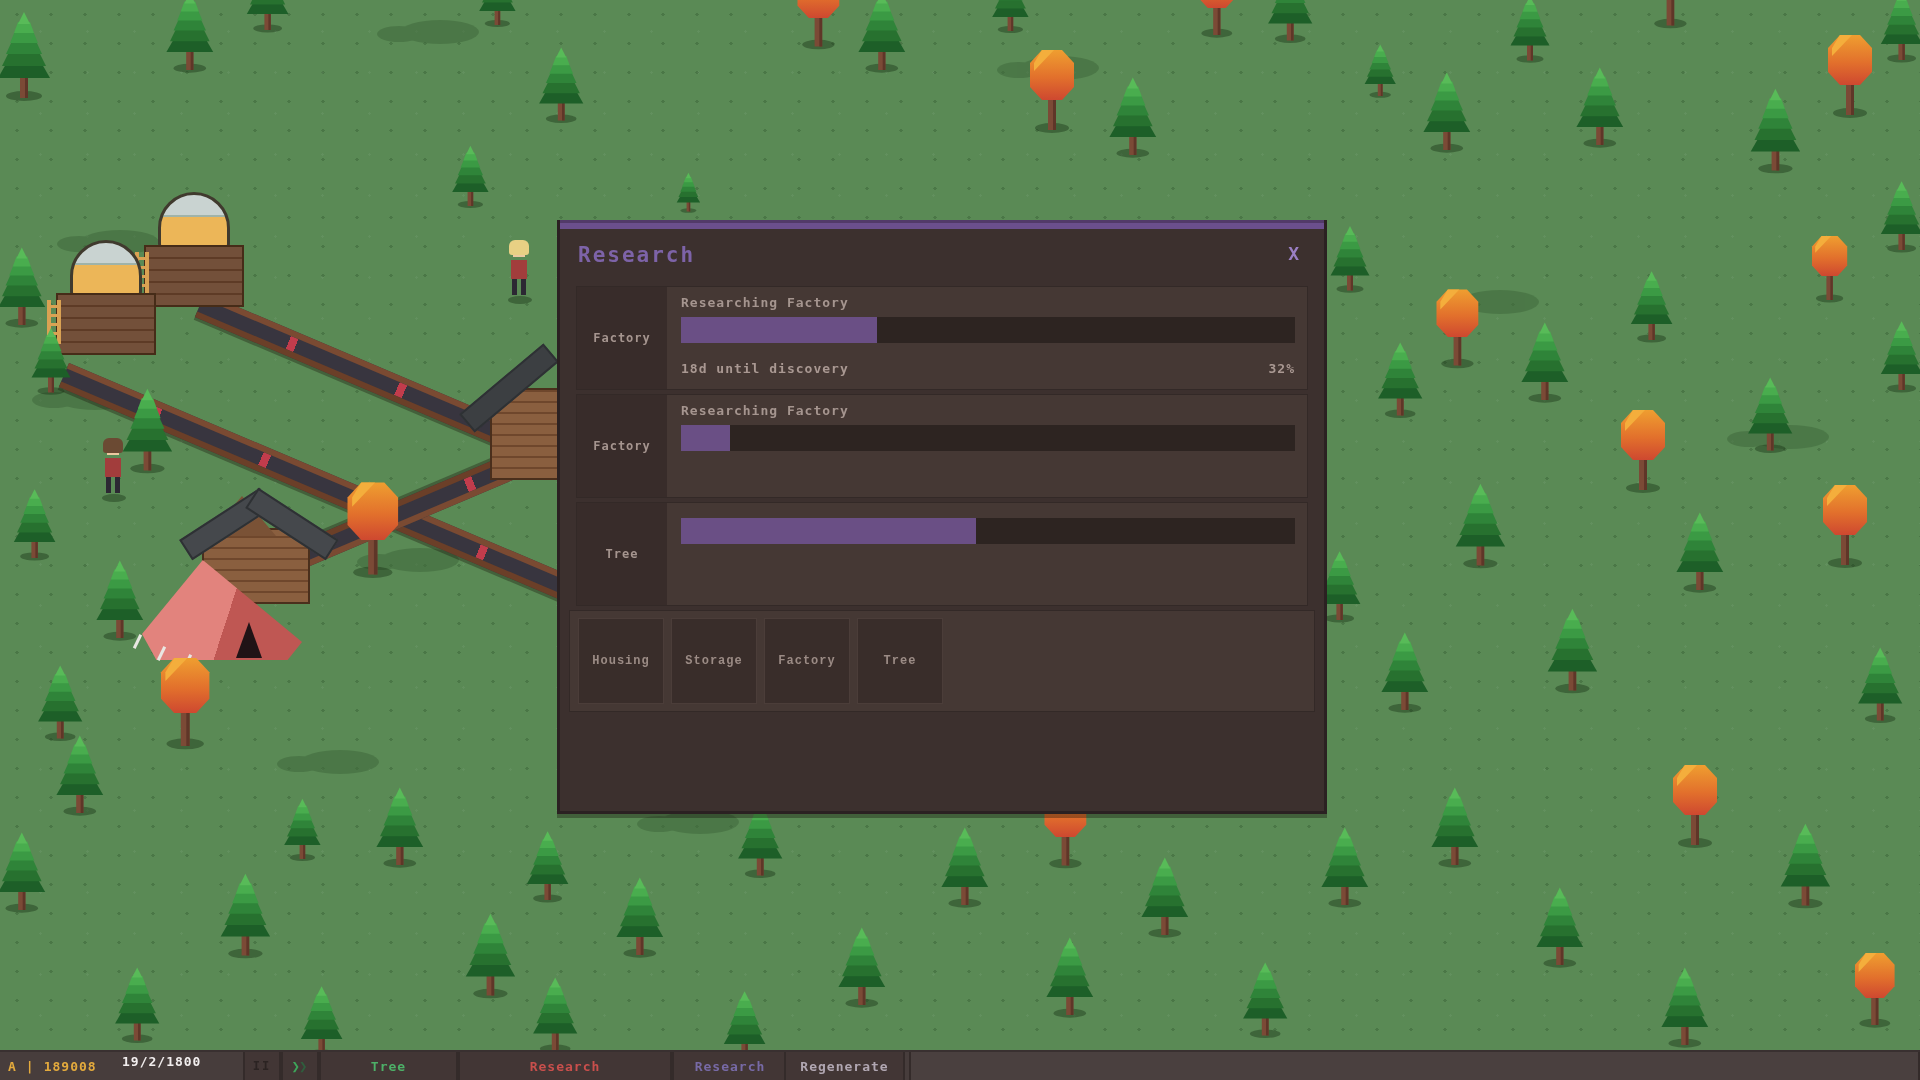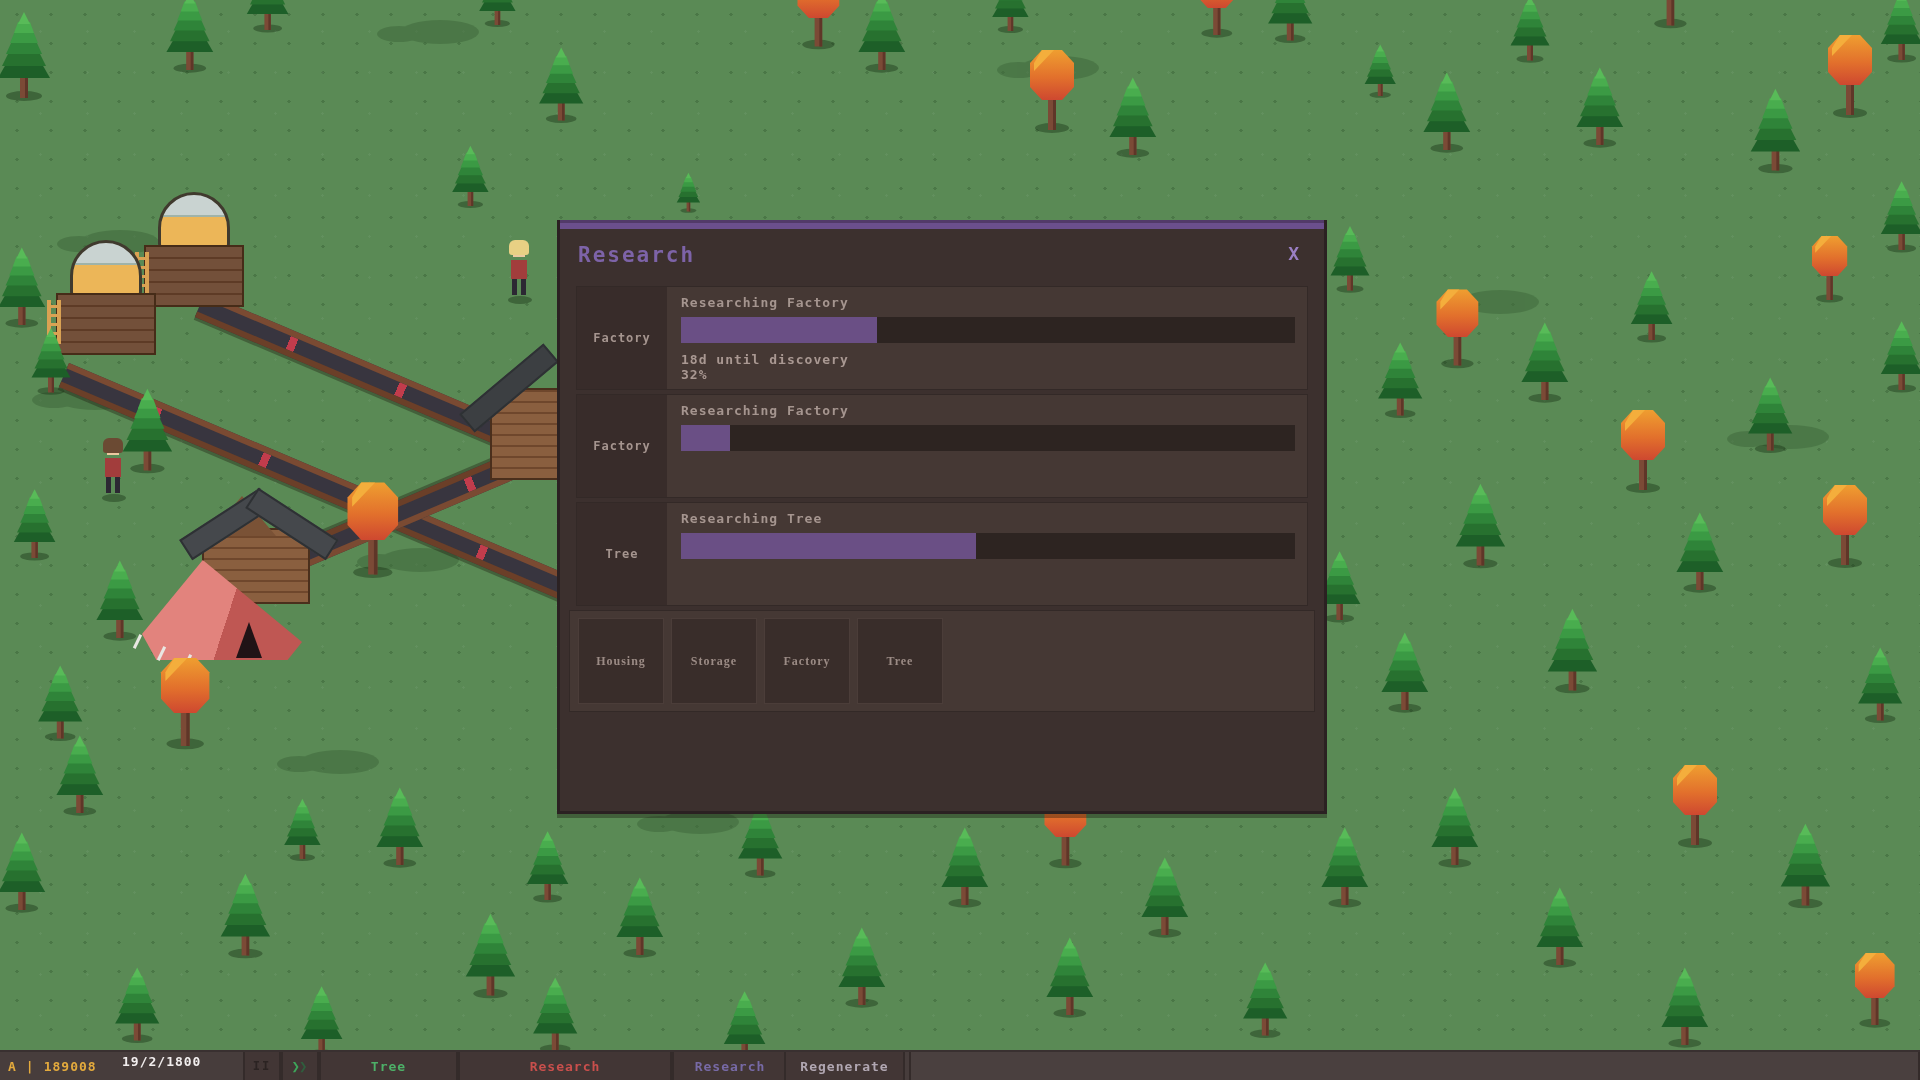--- a/index.html
+++ b/index.html
@@ -93,26 +93,26 @@
            font-family:inherit; font-weight:bold; }
   .rows { padding:6px 17px 0; }
   .r-row { display:flex; height:102px; margin-bottom:6px; background:#453834;
            outline:1px solid #332927; }
   .r-label { flex:0 0 90px; background:#382c2a; display:flex; align-items:center;
            justify-content:center; font-size:12px; color:#a5958f; letter-spacing:1px; }
   .r-main { flex:1; padding:8px 12px 0 14px; position:relative; }
   .r-status { font-size:13px; color:#a5958f; letter-spacing:1px; }
   .r-track { margin-top:7px; height:26px; background:#2d2421; }
   .r-fill  { height:100%; background:#6a4f85; }
-  .r-bottom { display:flex; justify-content:space-between; margin-top:9px;flex-direction:column; }
+  .r-bottom { display:flex; justify-content:space-between; margin-top:18px; }
   .r-remaining, .r-pct { font-size:13px; color:#a99892; letter-spacing:1px; }
   .options { margin:1px 10px 0; padding:7px 8px; background:#453834; height:100px;
              display:flex; gap:7px; outline:1px solid #332927; }
   .opt-btn { width:86px; height:86px; background:#392d2a; border:1px solid #4b3d39;
-             color:#9b8b85; font-size:12px; letter-spacing:1px; font-family:Liberation Serif, serif;
+             color:#9b8b85; font-size:12px; letter-spacing:1px; font-family:Liberation Mono, monospace;
              font-weight:bold; cursor:pointer; }
 
   
   .toolbar { position:absolute; left:0; top:1050px; width:1920px; height:30px;
              background:#473d3c; border-top:2px solid #393030; z-index:3000; }
   .tb-money { position:absolute; left:8px; top:0; height:28px; display:flex; gap:9px;
              align-items:center; color:#e3aa3d; font-size:13px; letter-spacing:1px; }
   .tb-date { position:absolute; left:122px; top:0; height:18px; display:flex; align-items:center;
              color:#f2eeee; font-size:13px; letter-spacing:1px; }
   .tb-cell { position:absolute; top:0; height:28px; display:flex; align-items:center;
@@ -471,21 +471,20 @@
       <div class="r-main">
         <div class="r-status">Researching Factory</div>
         <div class="r-track">
           <div class="r-fill" style="width: 8%;"></div>
         </div>
       </div>
     </div>
     <div class="r-row">
       <div class="r-label">Tree</div>
       <div class="r-main">
-        <div class="r-status">Researching Tree</div>
         <div class="r-track">
           <div class="r-fill" style="width: 48%;"></div>
         </div>
       </div>
     </div>
   </div>
 
   <div class="options">
     <button class="opt-btn">Housing</button>
     <button class="opt-btn">Storage</button>

